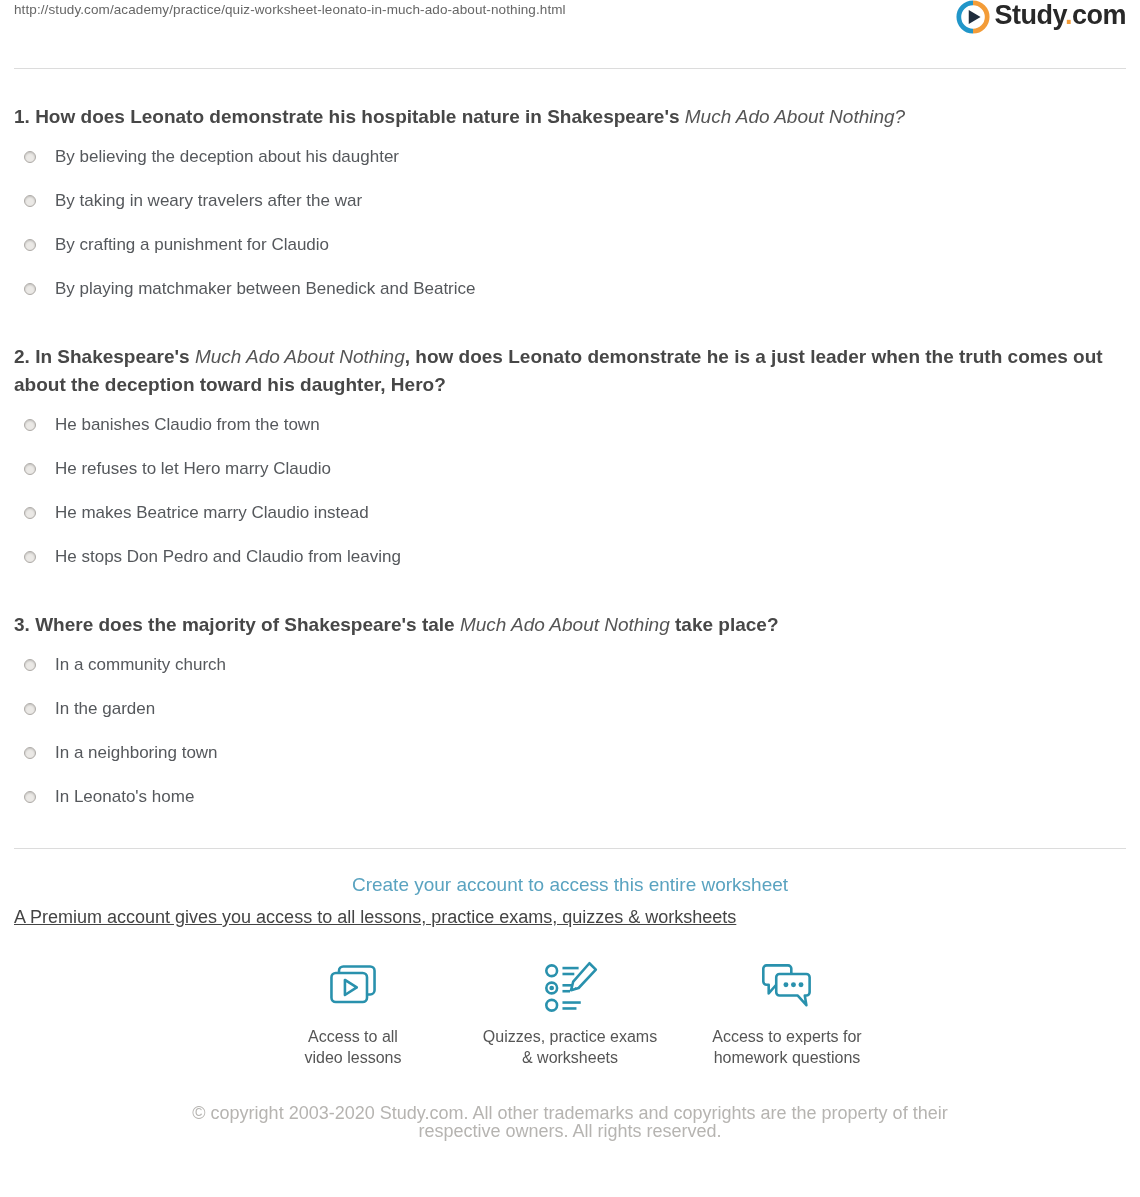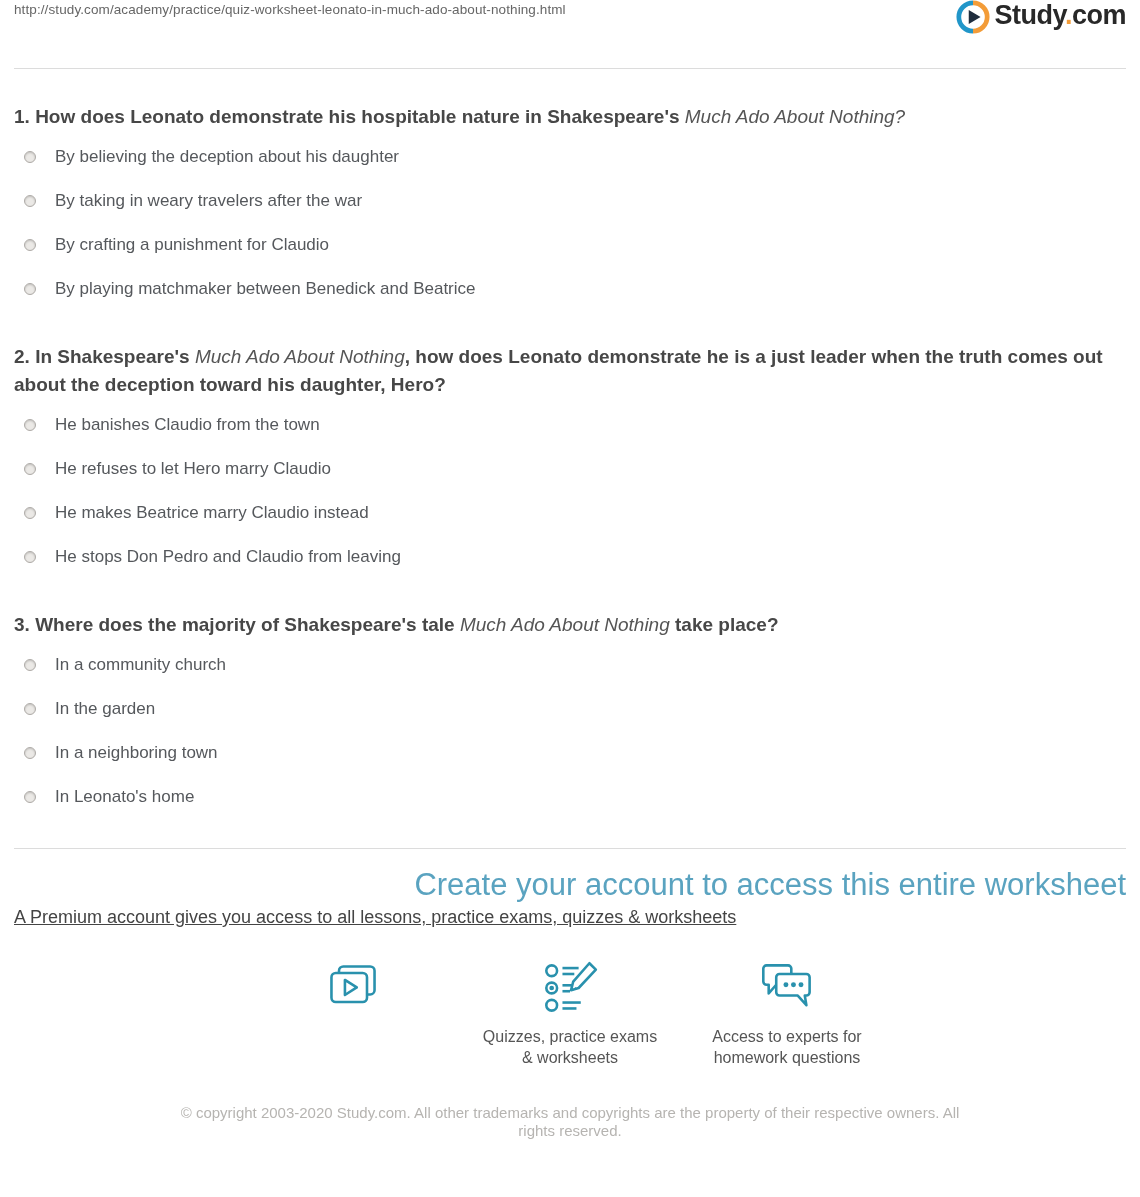--- a/index.html
+++ b/index.html
@@ -87,22 +87,22 @@
 
   .divider2 {
     border: none;
     border-top: 1px solid #dcdcdc;
     margin-top: 39px;
   }
 
   
   .cta-headline {
     margin-top: 21px;
-    text-align: right;
-    font-size: 31px;
+    text-align: center;
+    font-size: 19px;
     font-weight: 300;
     color: #5aa3c0;
     line-height: 30px;
   }
   .cta-subtitle {
     margin-top: 7px;
     text-align: left;
     font-size: 18px;
     color: #444;
     text-decoration: underline;
@@ -127,21 +127,21 @@
   }
 
   
   .footer {
     margin-top: 36px;
     text-align: center;
   }
   .footer-text {
     display: inline-block;
     max-width: 800px;
-    font-size: 15px;
+    font-size: 18px;
     color: #b6b4b1;
     line-height: 18px;
   }
 </style>
 </head>
 <body>
 
 <div class="container">
 
   <div class="header">
@@ -233,20 +233,24 @@
 
   <div class="features">
 
     <div class="feature">
       <div class="feature-icon">
         <svg width="56" height="54" viewBox="0 0 52 50">
           <rect x="13" y="5" width="33" height="26" rx="4" fill="#ffffff" stroke="#2991ad" stroke-width="2.4"></rect>
           <rect x="6" y="11" width="33" height="27" rx="4" fill="#ffffff" stroke="#2991ad" stroke-width="2.4"></rect>
           <path d="M18.5,17.5 L29.5,24.5 L18.5,31.5 Z" fill="none" stroke="#2991ad" stroke-width="2.4" stroke-linejoin="round"></path>
         </svg>
+      </div>
+      <div class="feature-label">
+        <div>Access to all</div>
+        <div>video lessons</div>
       </div>
     </div>
 
     <div class="feature">
       <div class="feature-icon">
         <svg width="56" height="54" viewBox="0 0 52 50">
           <circle cx="9" cy="9" r="5" fill="none" stroke="#2991ad" stroke-width="2.4"></circle>
           <circle cx="9" cy="25" r="5" fill="none" stroke="#2991ad" stroke-width="2.4"></circle>
           <circle cx="9" cy="25" r="2.2" fill="#2991ad"></circle>
           <circle cx="9" cy="41" r="5" fill="none" stroke="#2991ad" stroke-width="2.4"></circle>

